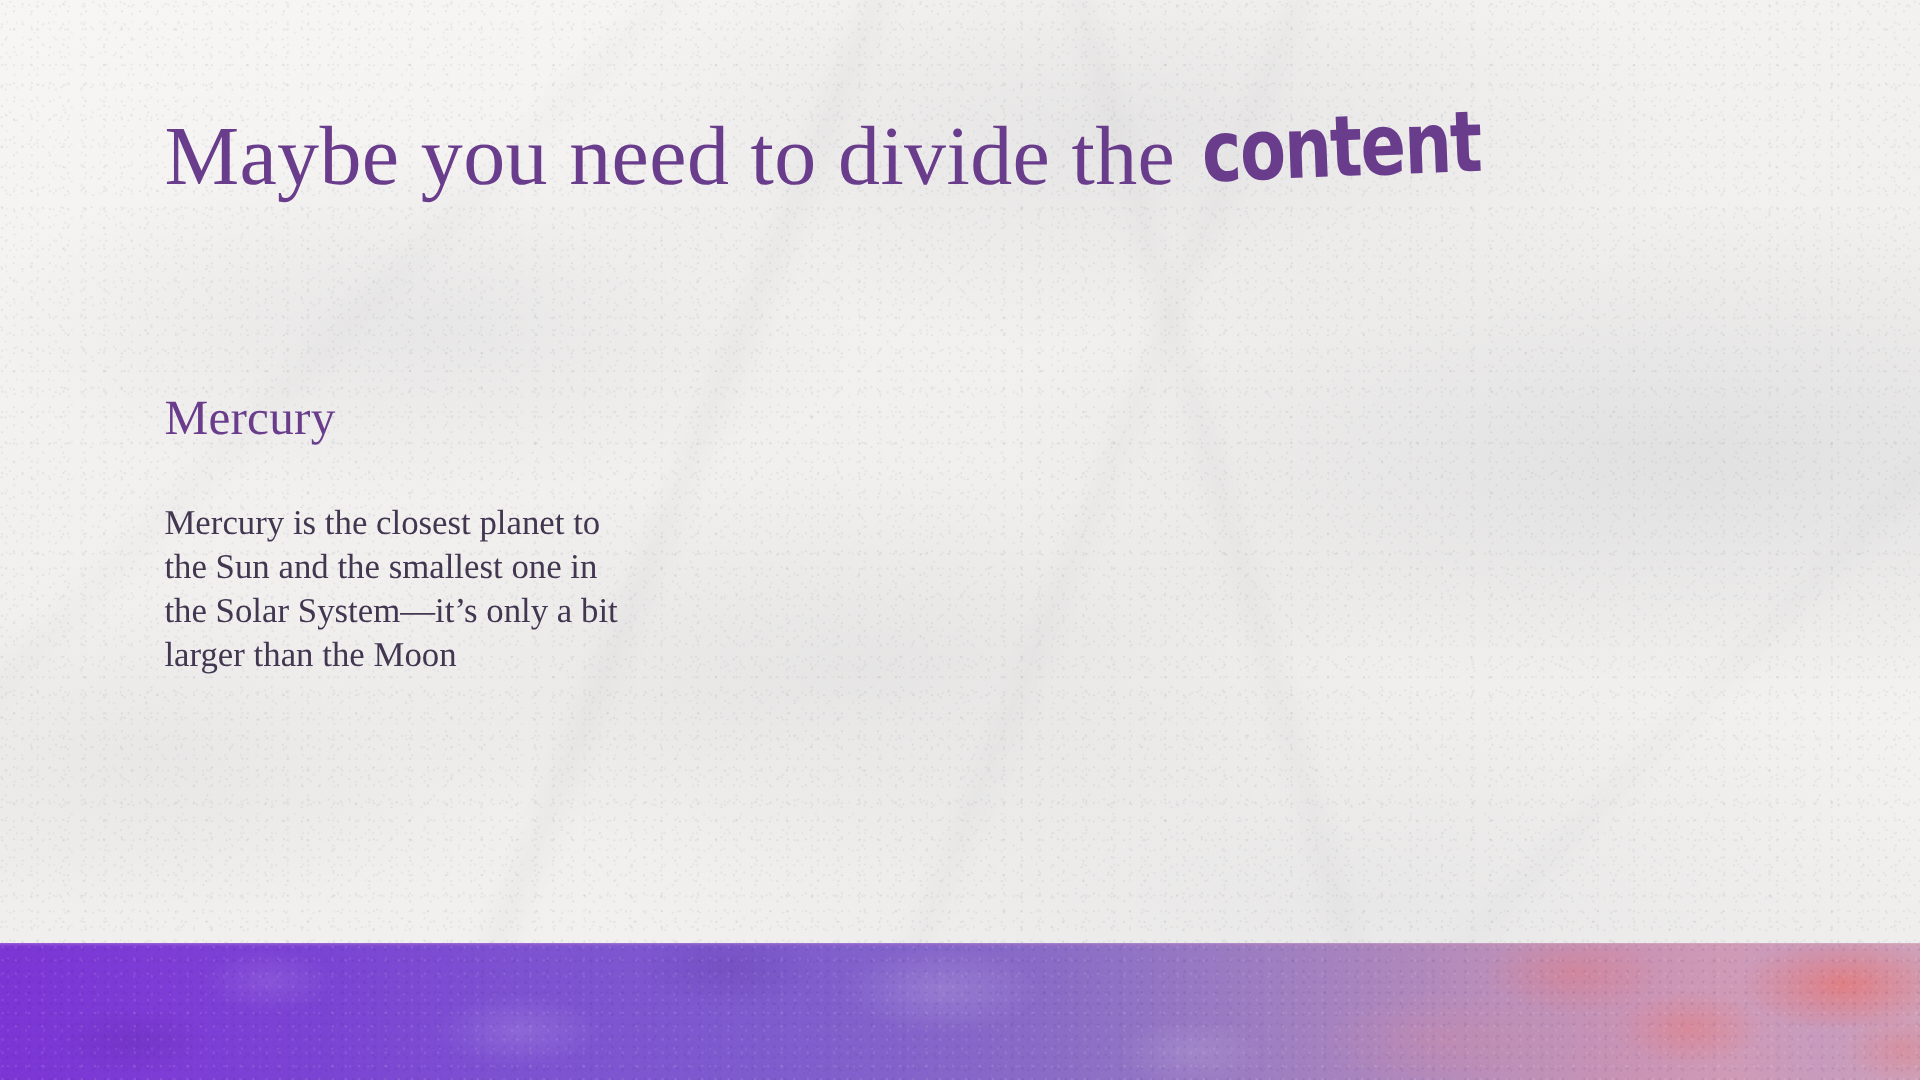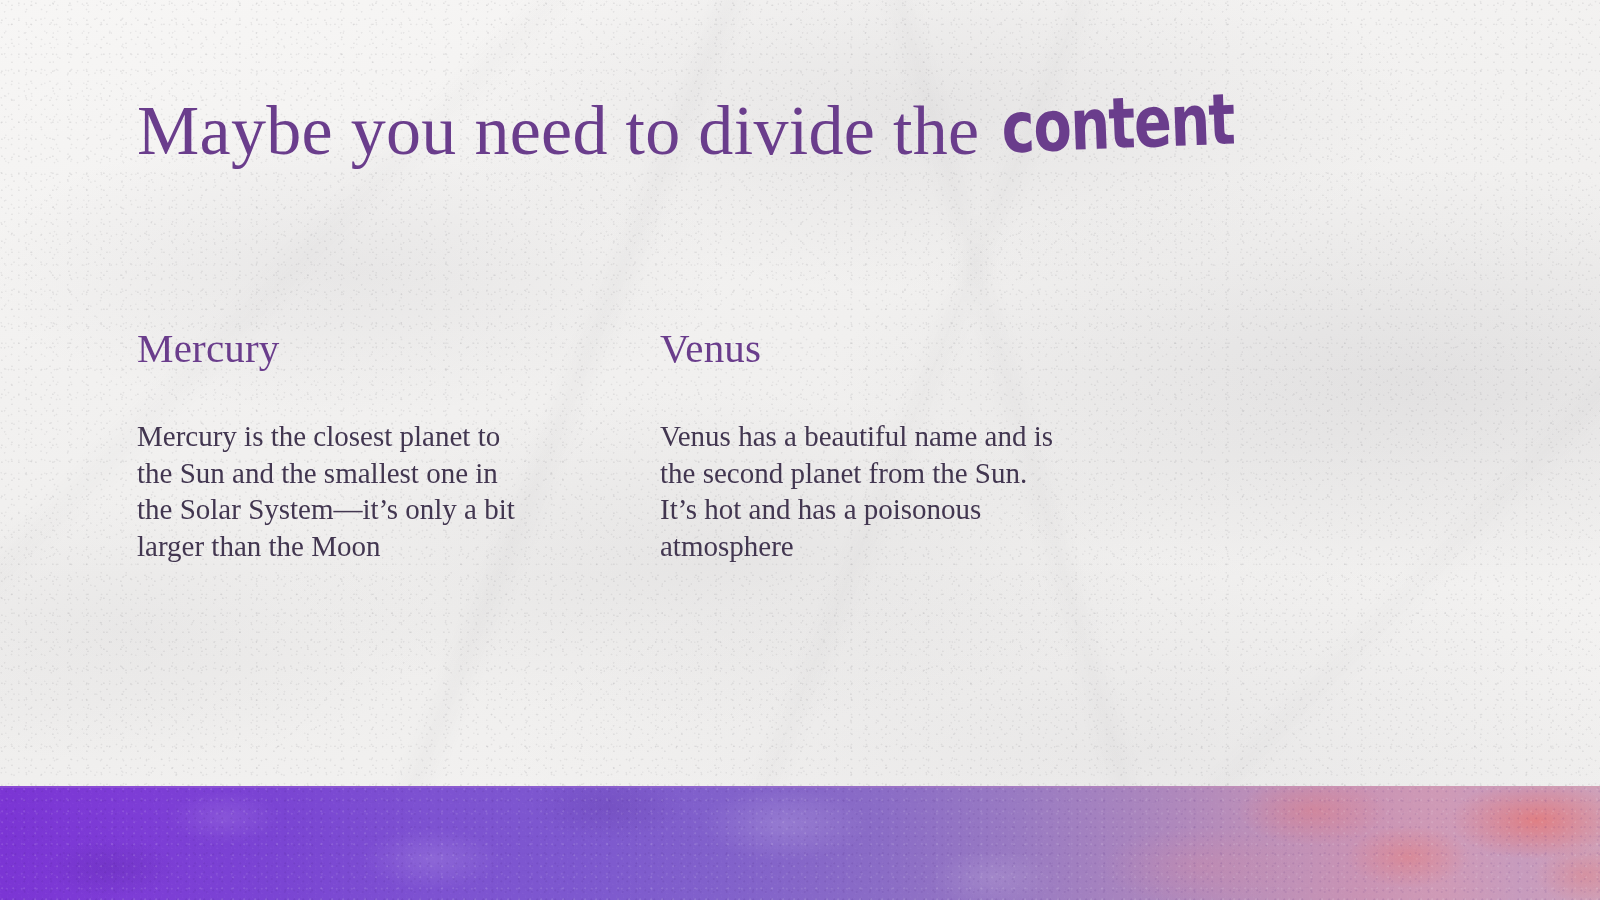--- a/index.html
+++ b/index.html
@@ -221,24 +221,20 @@
     <span class="title-script">content</span>
   </div>
 
   <div class="columns">
 
     <div class="column">
       <h2 class="col-heading">Mercury</h2>
       <p class="col-body">Mercury is the closest planet to the Sun and the smallest one in the Solar System—it’s only a bit larger than the Moon</p>
     </div>
 
-    <div class="column">
-      <h2 class="col-heading">Venus</h2>
-      <p class="col-body">Venus has a beautiful name and is the second planet from the Sun. It’s hot and has a poisonous atmosphere</p>
-    </div>
 
   </div>
 
   <div class="band">
     <div class="band-mottle"></div>
     <div class="band-fiber"></div>
     <div class="band-grain"></div>
     <div class="band-top-edge"></div>
   </div>
 

